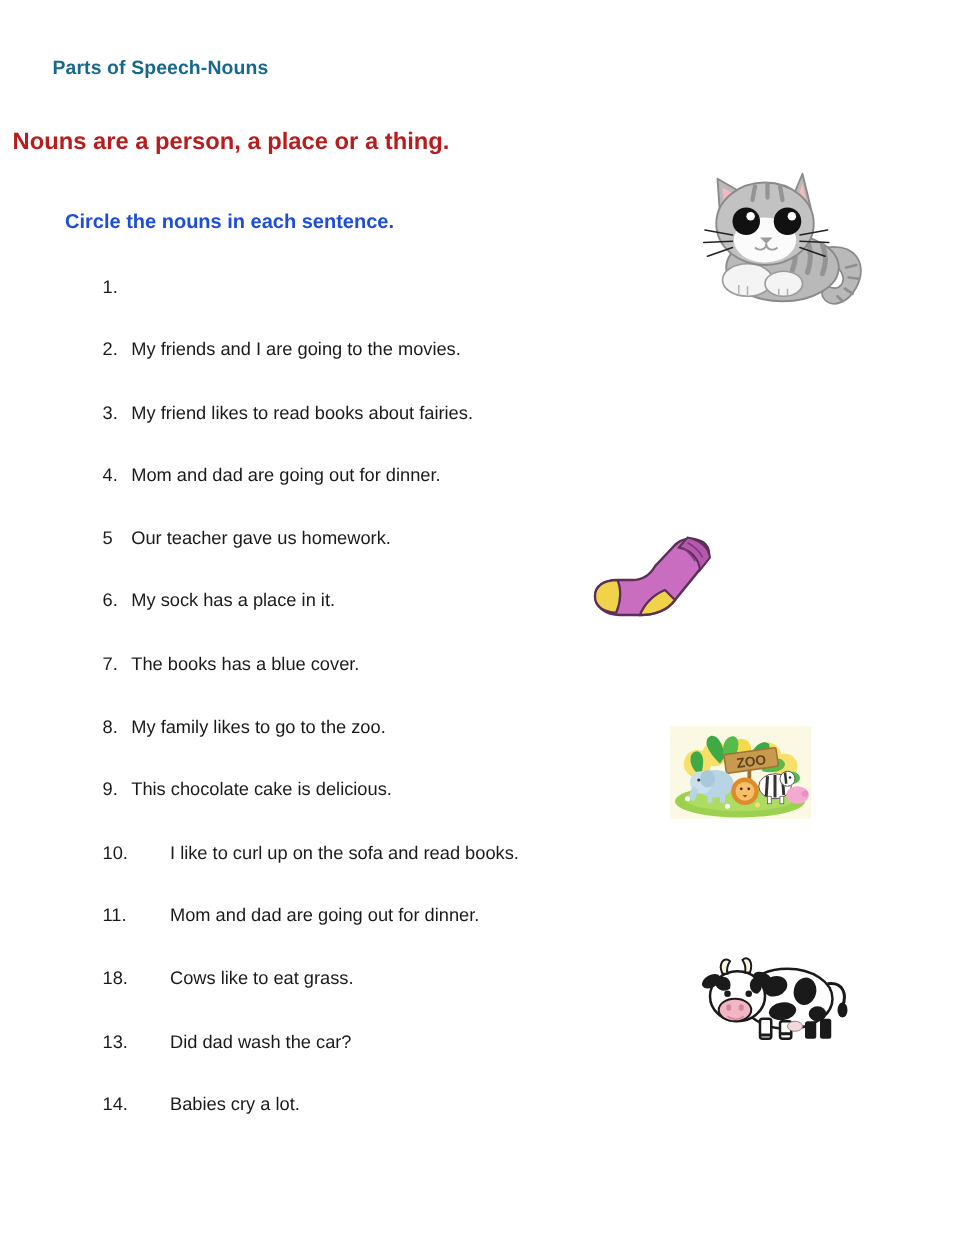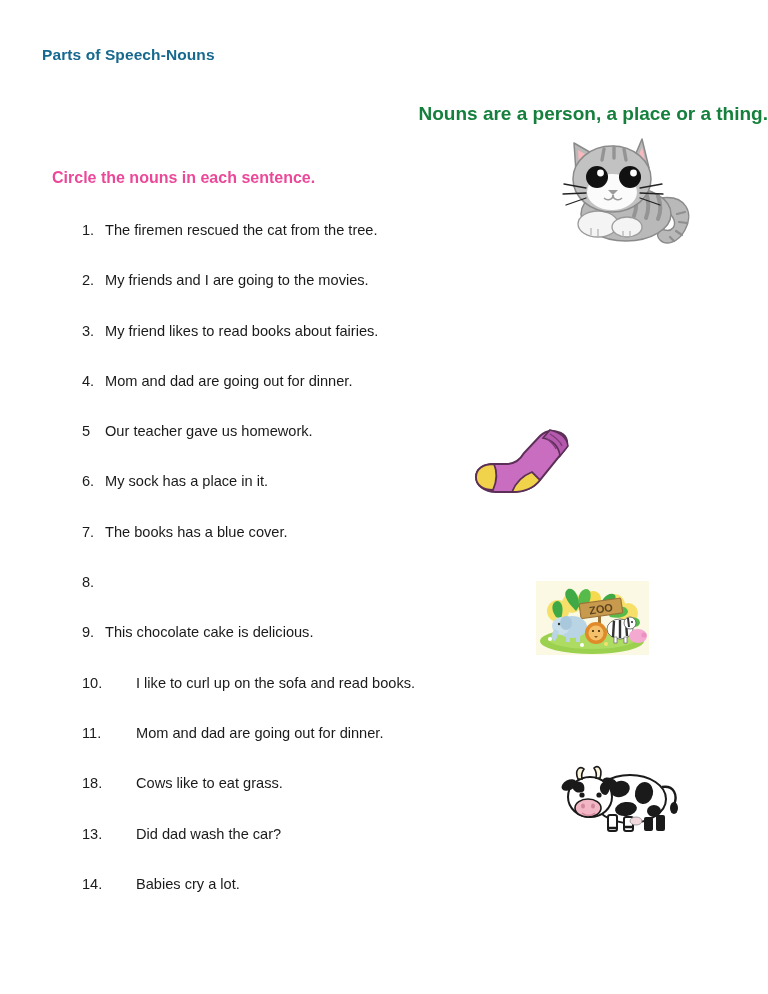--- a/index.html
+++ b/index.html
@@ -33,37 +33,37 @@
     letter-spacing: 0.1px;
     white-space: nowrap;
   }
 
   
   .main-heading {
     position: absolute;
     left: 0;
     top: 103px;
     width: 768px;
-    text-align: right;
+    text-align: left;
     padding-left: 10px;
     box-sizing: border-box;
     font-size: 19px;
     font-weight: bold;
-    color: #15803d;
+    color: #b91c1c;
     white-space: nowrap;
   }
 
   
   .instruction {
     position: absolute;
     left: 52px;
     top: 169px;
     font-size: 16px;
     font-weight: bold;
-    color: #ec4899;
+    color: #1d4ed8;
     white-space: nowrap;
   }
 
   
   .sentence-list {
     position: absolute;
     left: 0;
     top: 222px;
     width: 768px;
   }
@@ -122,21 +122,20 @@
 
   <div class="header-title" style="color: rgb(22, 104, 143);">Parts of Speech-Nouns</div>
 
   <div class="main-heading">Nouns are a person, a place or a thing.</div>
 
   <div class="instruction">Circle the nouns in each sentence.</div>
 
   <div class="sentence-list">
       <div class="sentence-row">
         <span class="s-num">1.</span>
-        <span class="s-text">The firemen rescued the cat from the tree.</span>
       </div>
       <div class="sentence-row">
         <span class="s-num">2.</span>
         <span class="s-text">My friends and I are going to the movies.</span>
       </div>
       <div class="sentence-row">
         <span class="s-num">3.</span>
         <span class="s-text">My friend likes to read books about fairies.</span>
       </div>
       <div class="sentence-row">
@@ -150,20 +149,21 @@
       <div class="sentence-row">
         <span class="s-num">6.</span>
         <span class="s-text">My sock has a place in it.</span>
       </div>
       <div class="sentence-row">
         <span class="s-num">7.</span>
         <span class="s-text">The books has a blue cover.</span>
       </div>
       <div class="sentence-row">
         <span class="s-num">8.</span>
+        <span class="s-text">My family likes to go to the zoo.</span>
       </div>
       <div class="sentence-row">
         <span class="s-num">9.</span>
         <span class="s-text">This chocolate cake is delicious.</span>
       </div>
       <div class="sentence-row wide">
         <span class="s-num">10.</span>
         <span class="s-text">I like to curl up on the sofa and read books.</span>
       </div>
       <div class="sentence-row wide">

